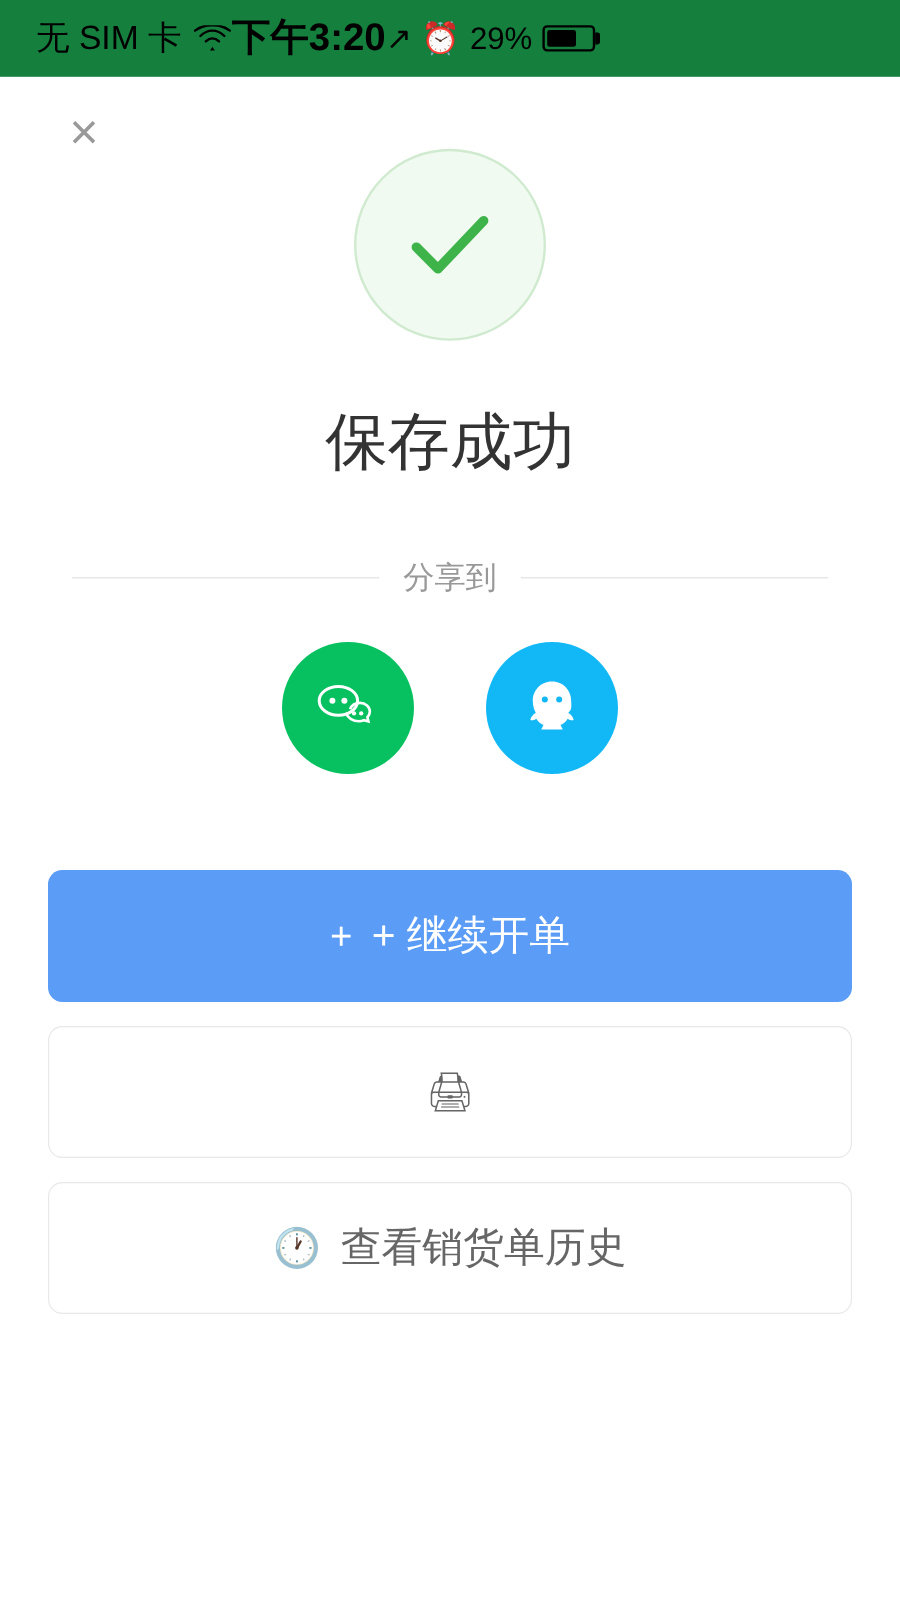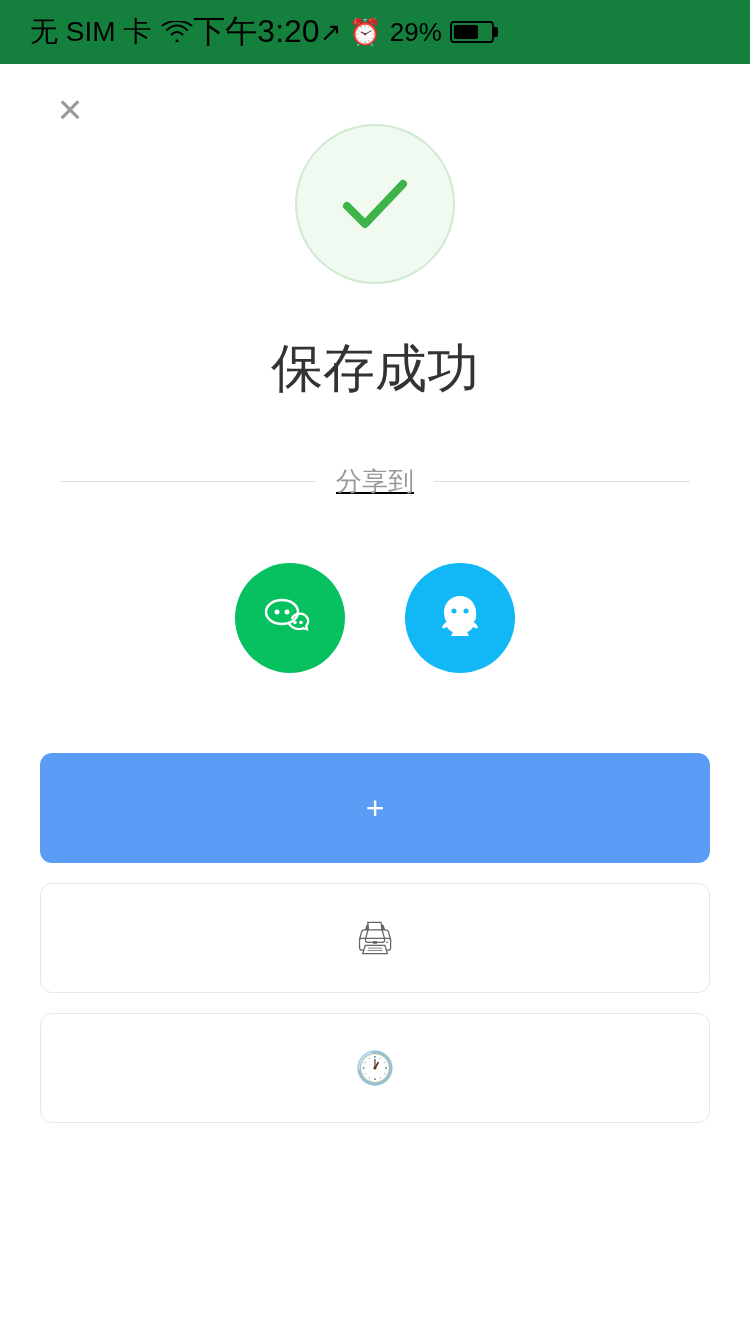--- a/index.html
+++ b/index.html
@@ -31,21 +31,21 @@
     .status-left {
       display: flex;
       align-items: center;
       gap: 10px;
       font-size: 28px;
       color: #000;
     }
 
     .status-center {
       font-size: 32px;
-      font-weight: 400;
+      font-weight: 700;
       color: #000;
     }
 
     .status-right {
       display: flex;
       align-items: center;
       gap: 8px;
       font-size: 26px;
       color: #000;
     }
@@ -141,22 +141,21 @@
       color: #333;
       margin-bottom: 60px;
     }
 
     
     .share-divider {
       width: 100%;
       display: flex;
       align-items: center;
       padding: 0 60px;
-      margin-bottom: 64px;
-      text-decoration: underline;
+      margin-bottom: 36px;
     }
 
     .divider-line {
       flex: 1;
       height: 1px;
       background: #e0e0e0;
     }
 
     .share-label {
       font-size: 26px;
@@ -296,22 +295,24 @@
         <ellipse cx="37" cy="43" rx="2" ry="1.2" fill="white" opacity="0.5"></ellipse>
         <circle cx="24" cy="23" r="2.5" fill="#12b7f5"></circle>
         <circle cx="36" cy="23" r="2.5" fill="#12b7f5"></circle>
       </svg>
     </button>
   </div>
 
   <div class="action-buttons">
     <button class="action-btn action-btn-primary">
       <span class="btn-icon">+</span>
+      <span>+ 继续开单</span>
     </button>
     <button class="action-btn action-btn-secondary">
       <span class="btn-icon">🖨</span>
     </button>
     <button class="action-btn action-btn-secondary">
       <span class="btn-icon">🕐</span>
+      <span>查看销货单历史</span>
     </button>
   </div>
 
 </div>
 
 </body></html>

